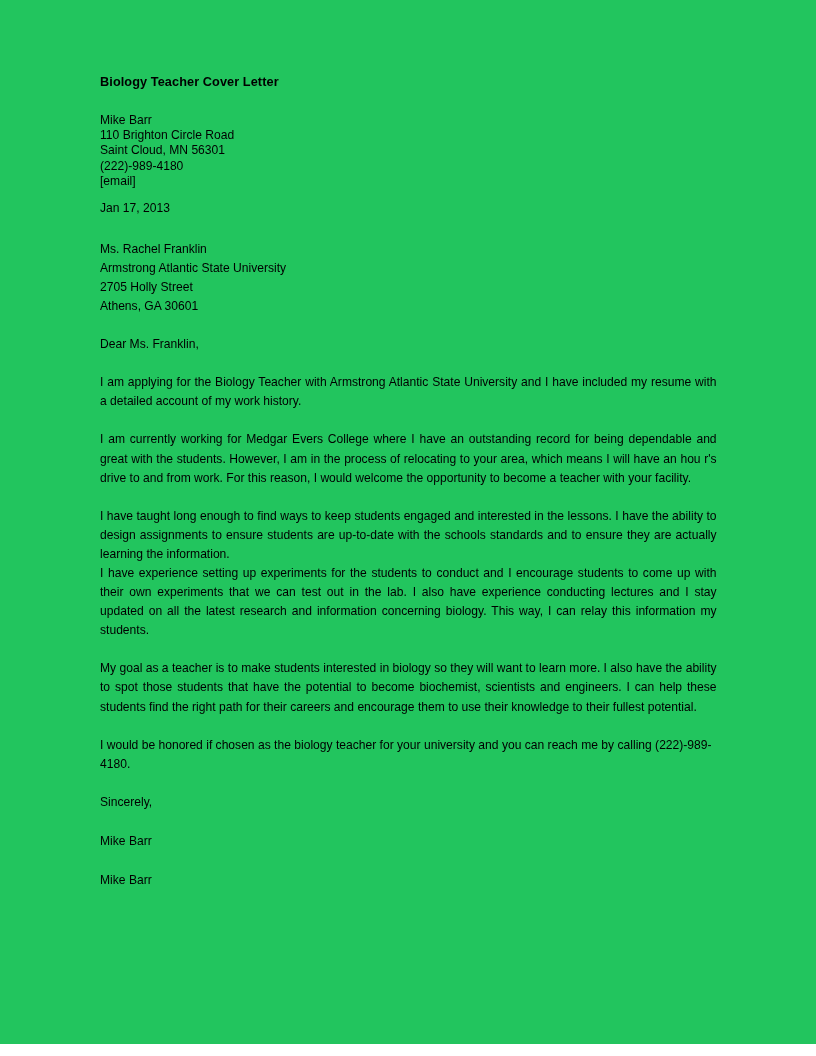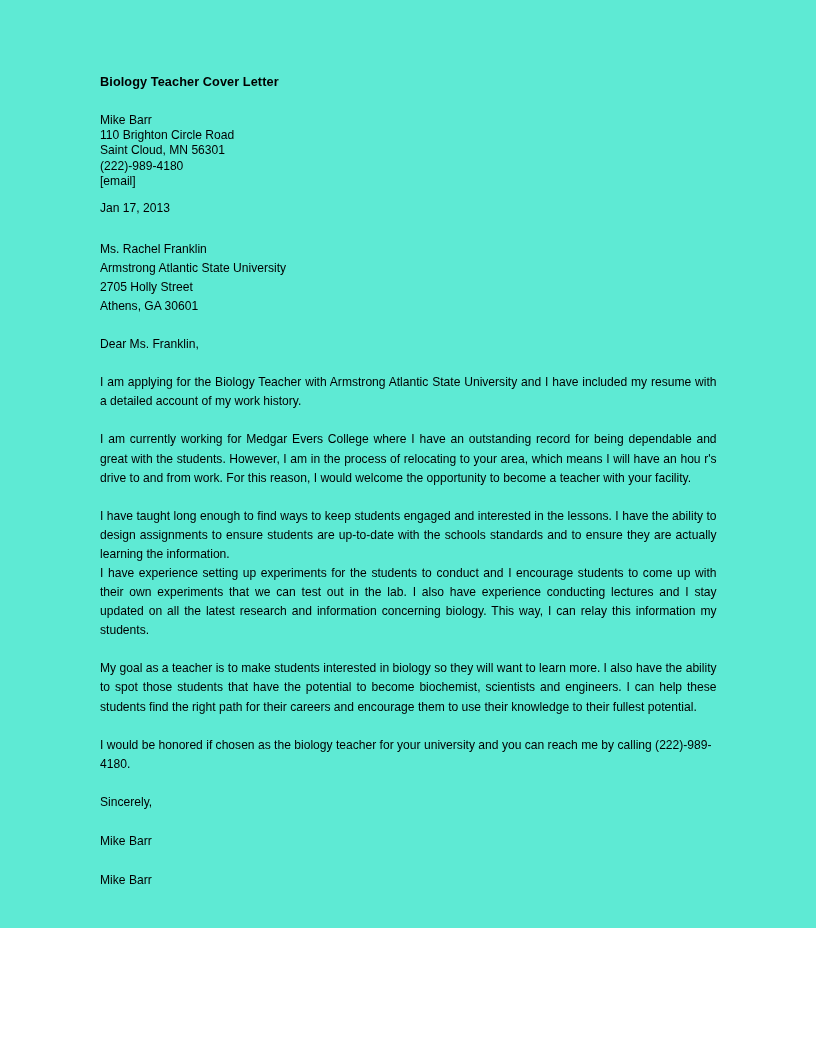--- a/index.html
+++ b/index.html
@@ -3,22 +3,22 @@
 <meta charset="utf-8">
 <style>
   html, body {
     margin: 0;
     padding: 0;
     background: #ffffff;
   }
   .page {
     position: relative;
     width: 816px;
-    height: 928px;
-    background: #5eead4;
+    height: 1044px;
+    background: #22c55e;
     margin: 0 auto;
     overflow: hidden;
     font-family: "Liberation Sans", "DejaVu Sans", sans-serif;
     color: #000000;
     -webkit-font-smoothing: none;
   }
   .letter {
     position: absolute;
     left: 100px;
     top: 74px;

